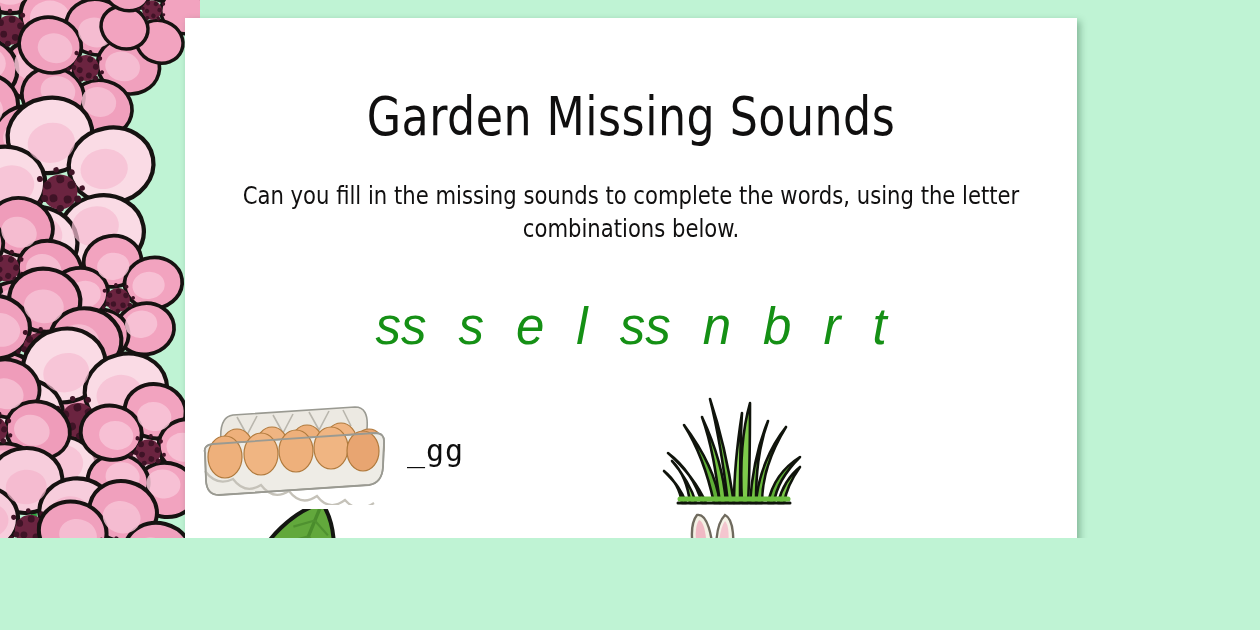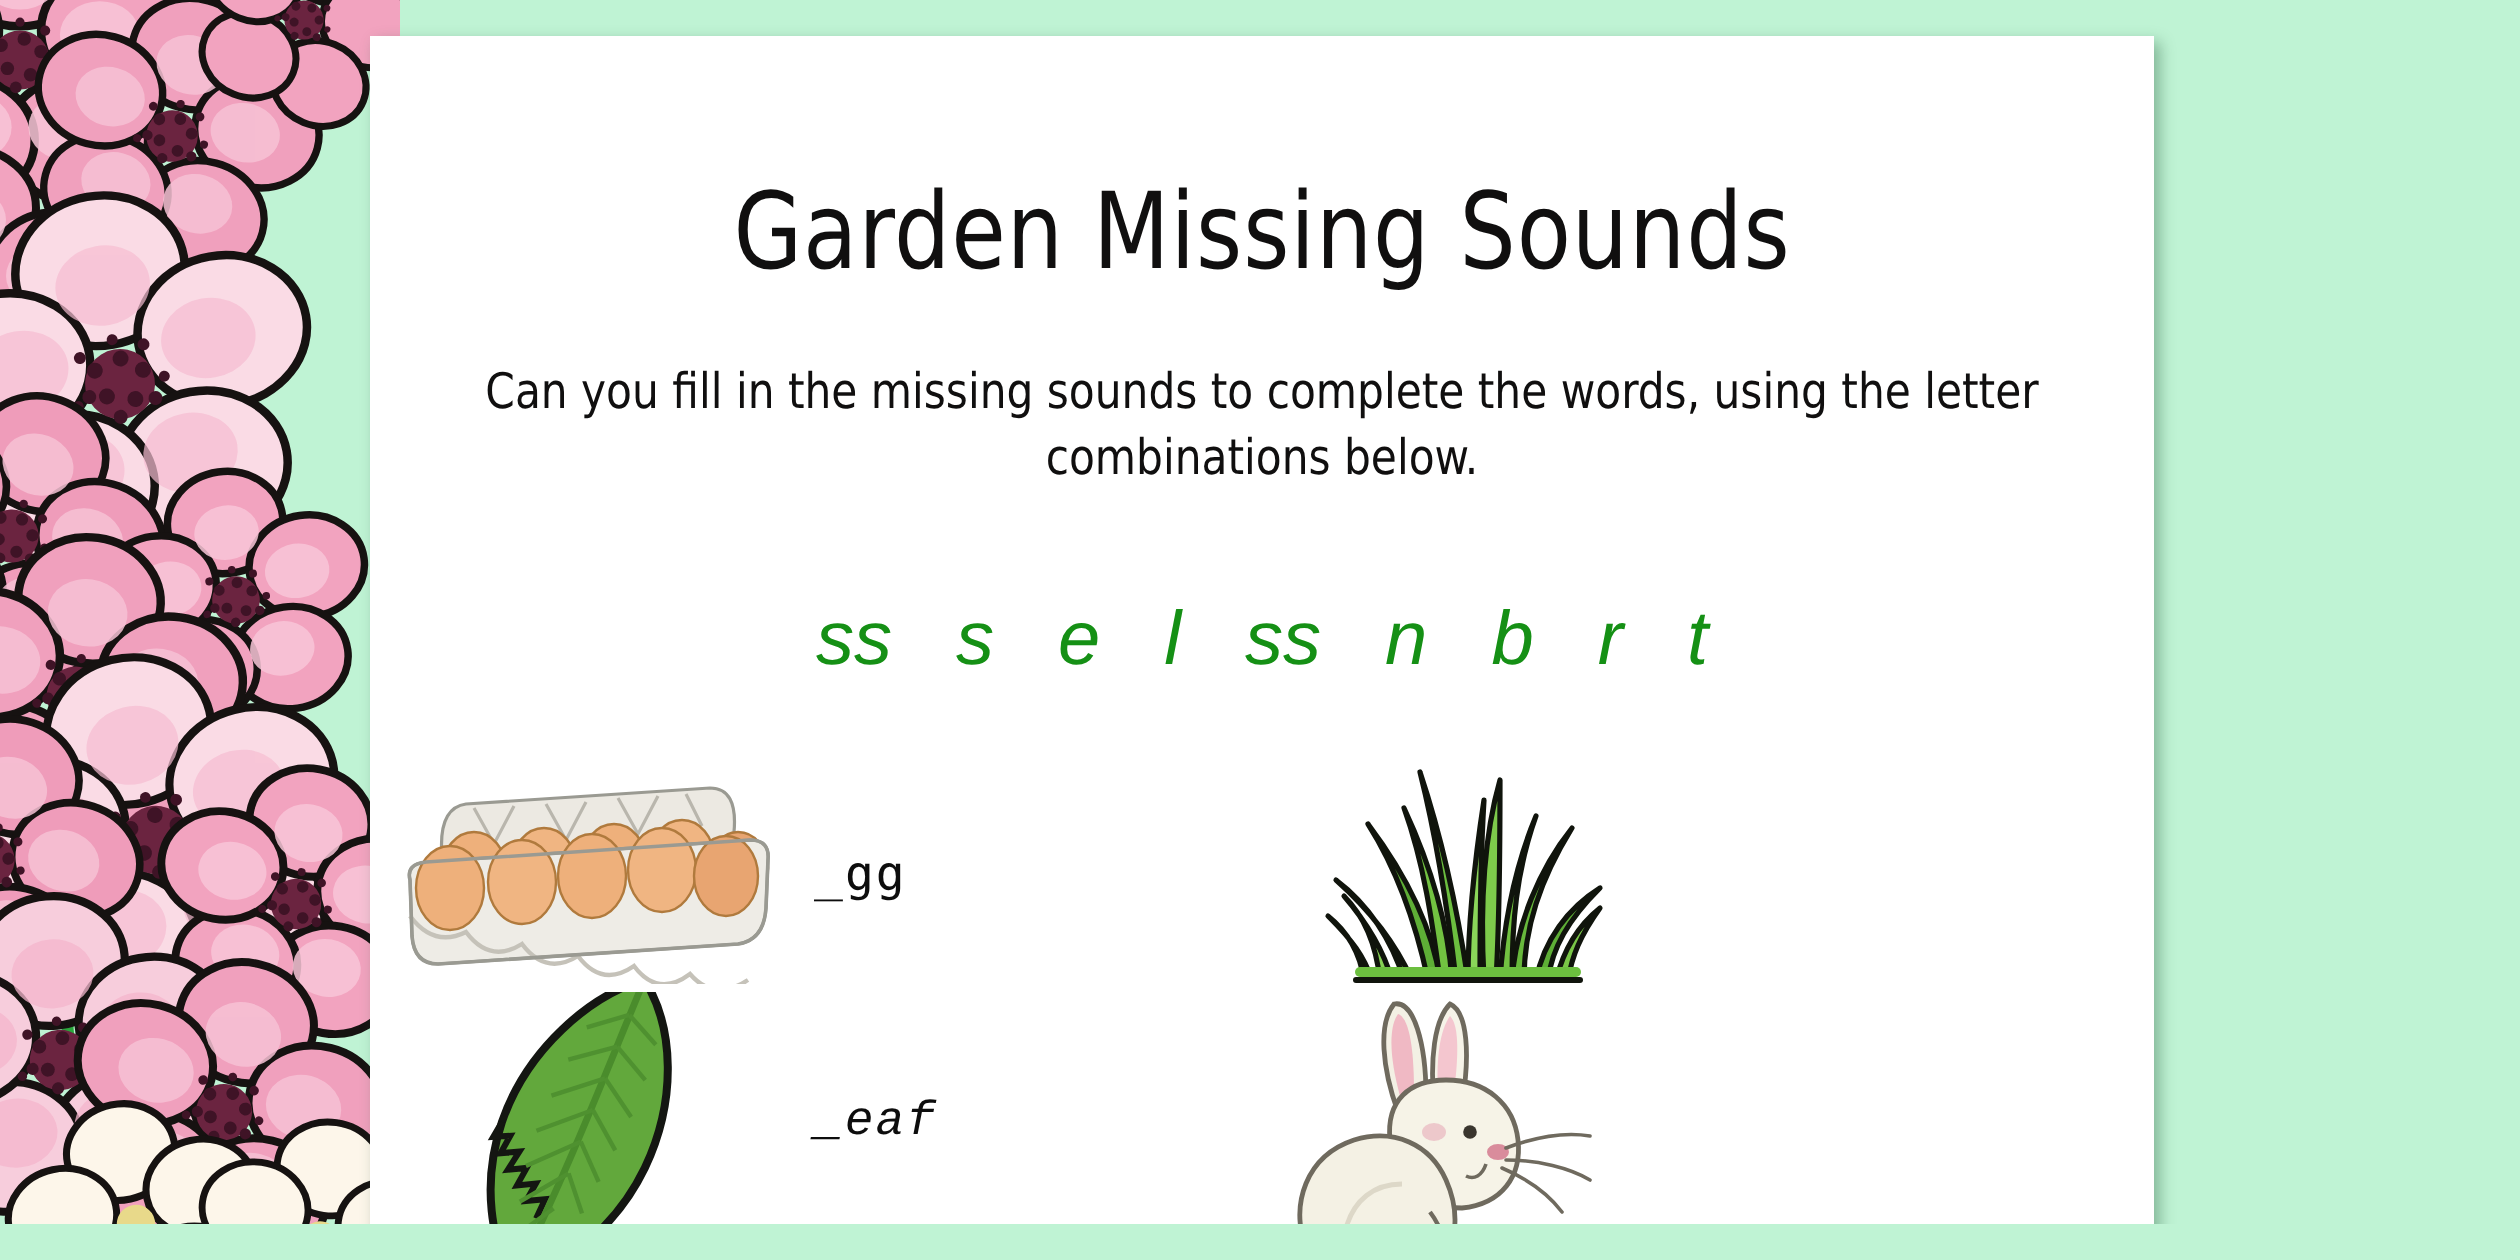--- a/index.html
+++ b/index.html
@@ -13,21 +13,21 @@
   body {
     font-family: "Liberation Sans", sans-serif;
     background: #bff3d4;
     position: relative;
   }
 
   #stage {
     position: absolute;
     left: 0; top: 0;
     width: 1260px;
-    height: 612px;
+    height: 538px;
     background: #bff3d4;
     overflow: hidden;
   }
 
   
   #flower-border {
     position: absolute;
     left: 0; top: 0;
     width: 200px;
     height: 630px;
@@ -79,21 +79,21 @@
     margin-top: 56px;
     display: flex;
     justify-content: center;
     align-items: baseline;
     gap: 0px;
   }
   .letter-chip {
     font-family: "Liberation Sans", sans-serif;
     font-style: italic;
     font-weight: 400;
-    font-size: 38px;
+    font-size: 51px;
     color: #159015;
     padding: 0 16px;
     line-height: 1;
     white-space: pre;
   }
 
   
   #word-grid {
     margin-top: 36px;
     display: grid;
@@ -110,21 +110,21 @@
     width: 216px;
     height: 118px;
     display: flex;
     align-items: center;
     justify-content: center;
     flex: none;
   }
   .word-pic svg { display: block; }
   .word-text {
     font-family: "DejaVu Sans Mono", monospace;
-    font-size: 24px;
+    font-size: 30px;
     letter-spacing: 1px;
     color: #0d0d0d;
     white-space: pre;
     margin-left: 6px;
   }
   .word-item.row2 .word-text {
     font-family: Liberation Mono, monospace;
     font-style: italic;
   }
   .word-item.row2 .word-pic { height: 130px; }

